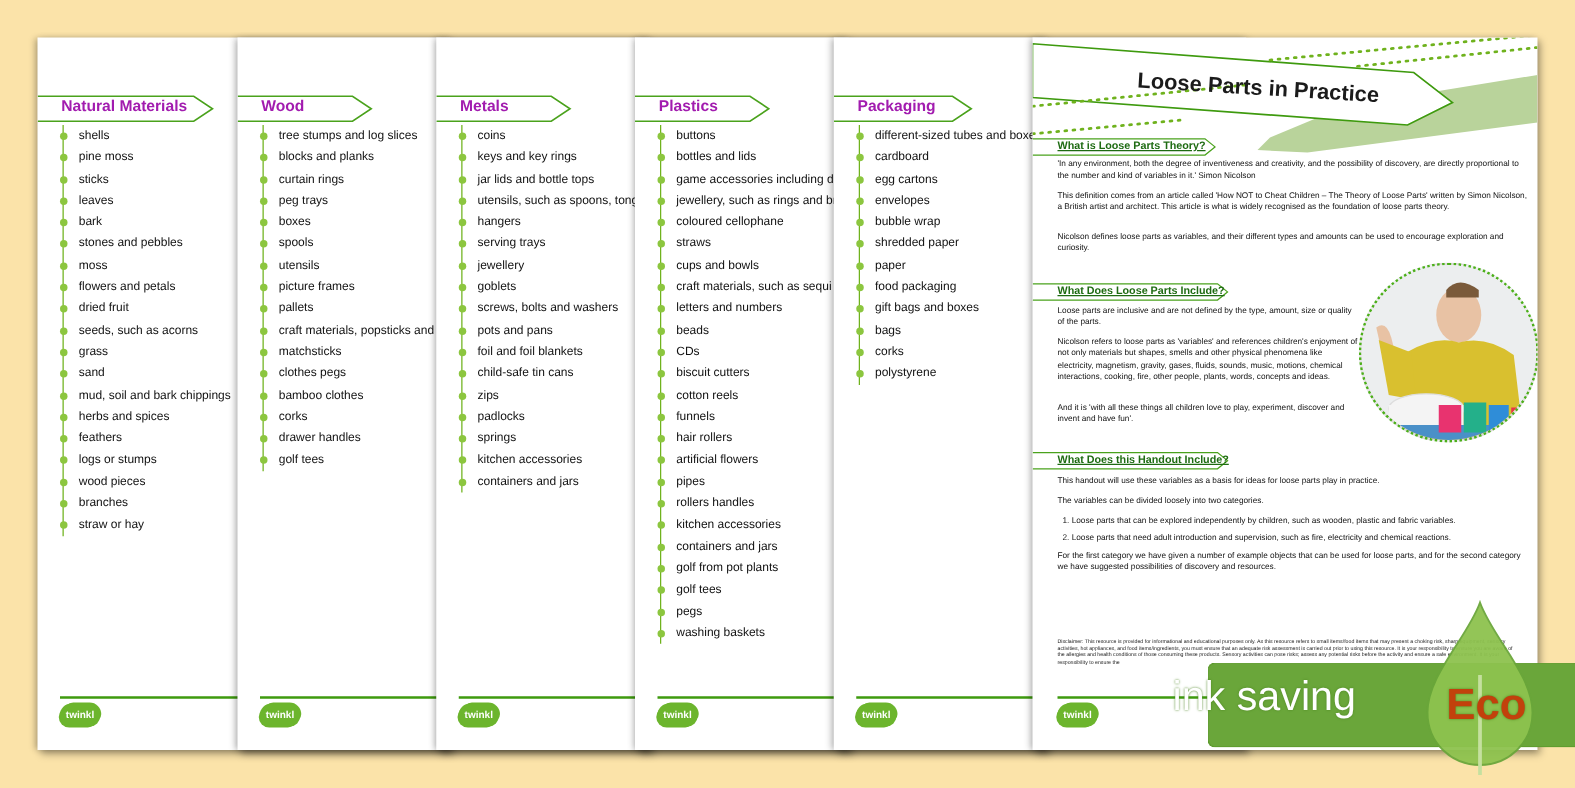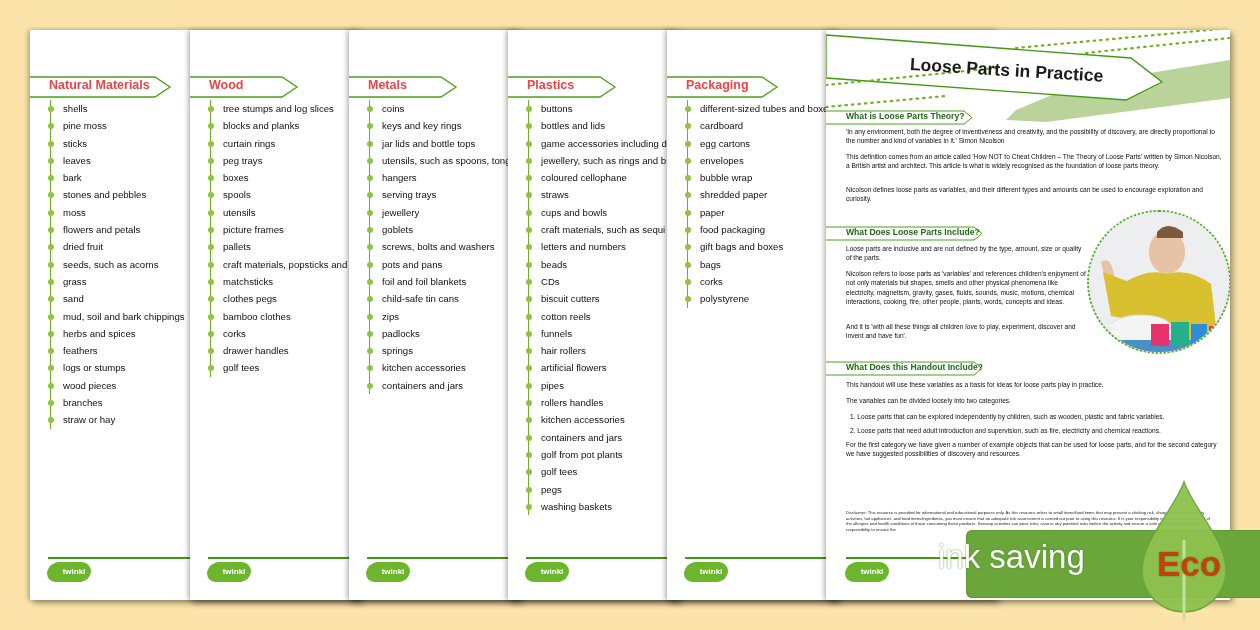--- a/index.html
+++ b/index.html
@@ -14,55 +14,54 @@
     box-shadow: 3px 3px 6px rgba(0,0,0,0.35), -2px 0 5px rgba(0,0,0,0.25);
     overflow:hidden;
   }
   .list-page { width:330px; }
   .banner {
     position:absolute; left:0; top:46px; height:18px;
   }
   .banner svg { position:absolute; left:0; top:0; }
   .banner-label {
     position:absolute; left:19px; top:2px;
-    font-weight:bold; font-size:12.5px; color:#ef4444; white-space:nowrap;
+    font-weight:bold; font-size:12.5px; color:#a21caf; white-space:nowrap;
   }
   .items {
     position:absolute; left:20px; top:70px; margin:0; padding:0; list-style:none;
     border-left:1.5px solid #6fb21d;
   }
   .items li {
     position:relative; font-size:9.6px; color:#111; height:17.3px; line-height:17.3px;
     padding-left:12px; white-space:nowrap;
   }
   .items li::before {
     content:""; position:absolute; left:-3.5px; top:6px; width:6px; height:6px;
     background:#8cc63f; border-radius:50%;
   }
   .foot-rule { position:absolute; left:18px; width:320px; top:527px; height:2px; background:#3e9a0e; }
   .twinkl {
     position:absolute; left:18px; top:533px; width:32px; height:18px;
     background:#6cb52d; border-radius:10px 12px 9px 11px;
     color:#fff; font-size:8px; font-weight:bold; line-height:18px; text-align:center;
     box-shadow: 2px -2px 0 -1px #6cb52d, -2px 2px 0 -1px #6cb52d;
-    padding-left: 10px;
   }
   
   .main-page { left:826px; width:404px; }
   .title-band { position:absolute; left:0; top:0; width:404px; height:100px; }
   .main-title {
     position:absolute; left:84px; top:24px; font-size:17.5px; font-weight:bold; color:#1b1b1b;
     transform:rotate(3.5deg); transform-origin:left center; white-space:nowrap;
   }
   .sec-head {
     position:absolute; left:0; height:14px;
   }
   .sec-head svg { position:absolute; left:0; top:0; }
   .sec-label {
-    position:absolute; left:20px; top:1px; font-size:8.6px; font-weight:bold; color:#1e6b12; white-space:nowrap;
+    position:absolute; left:20px; top:1px; font-size:8.6px; font-weight:bold; color:#1e6b12; white-space:nowrap;text-decoration:underline;
   }
   .para {
     position:absolute; left:20px; font-size:6.6px; line-height:9.3px; color:#111; margin:0;
   }
   .num-list { position:absolute; left:24px; margin:0; padding:0; list-style:none; font-size:6.6px; color:#111; }
   .num-list li { height:14px; line-height:9px; white-space:nowrap; }
   .photo {
     position:absolute; left:261px; top:180px; width:140px; height:140px; border-radius:50%;
     border:2px dotted #4caf1a; overflow:hidden;
     background:linear-gradient(180deg,#eef0f1 0%,#e8e8e6 40%,#dcdcda 100%);

